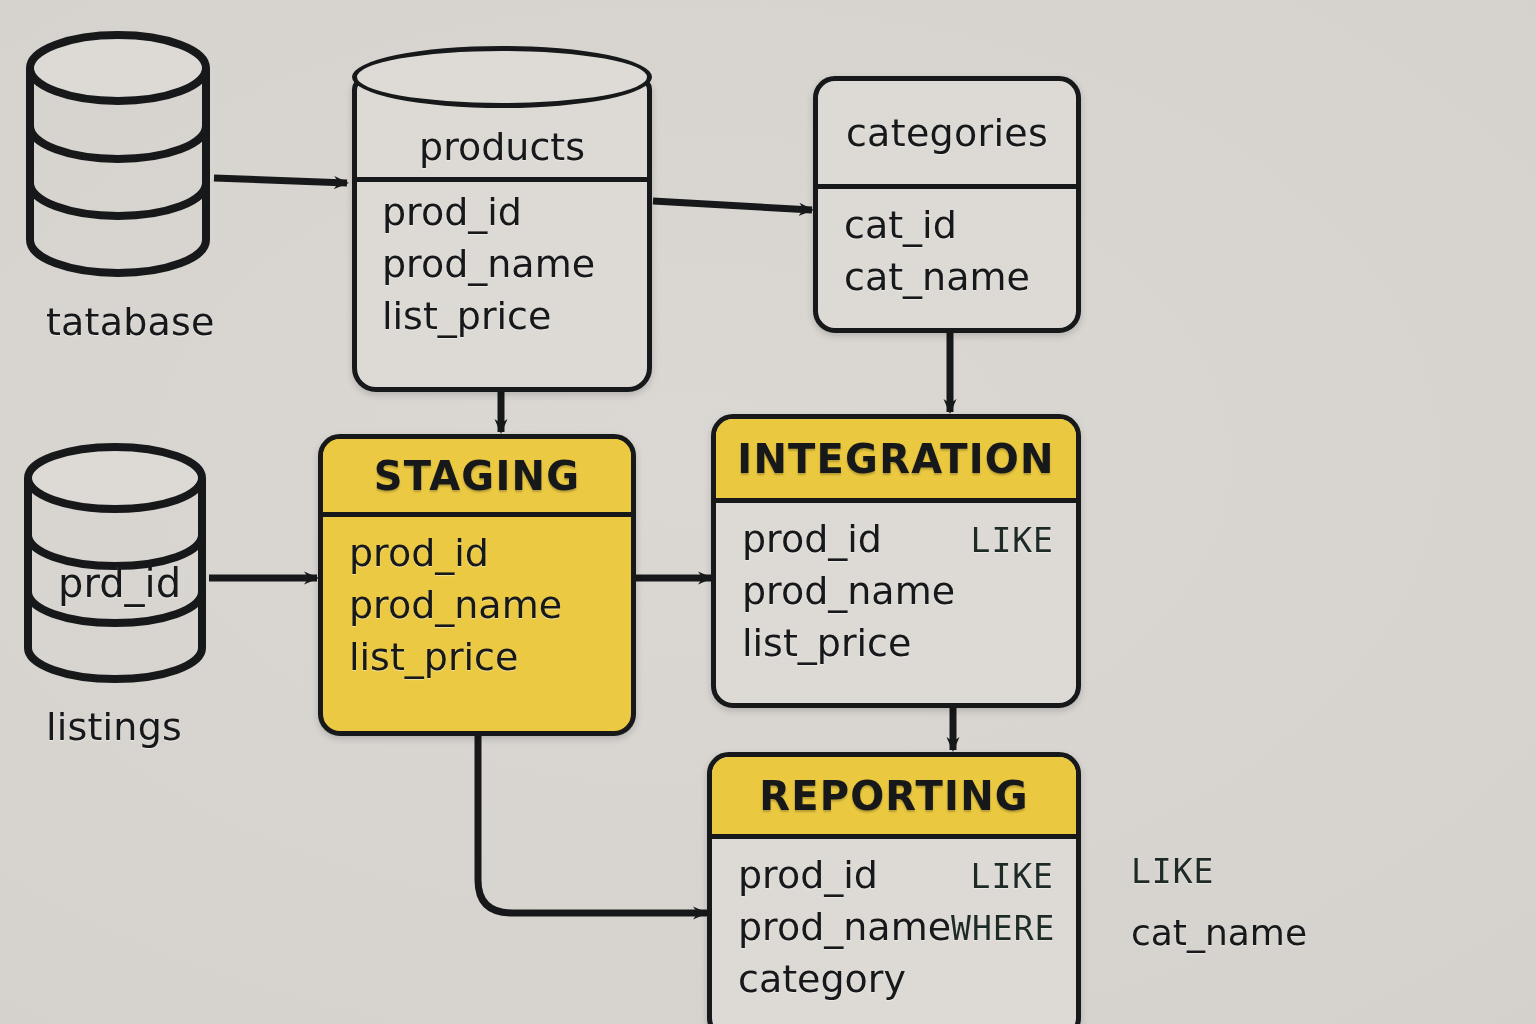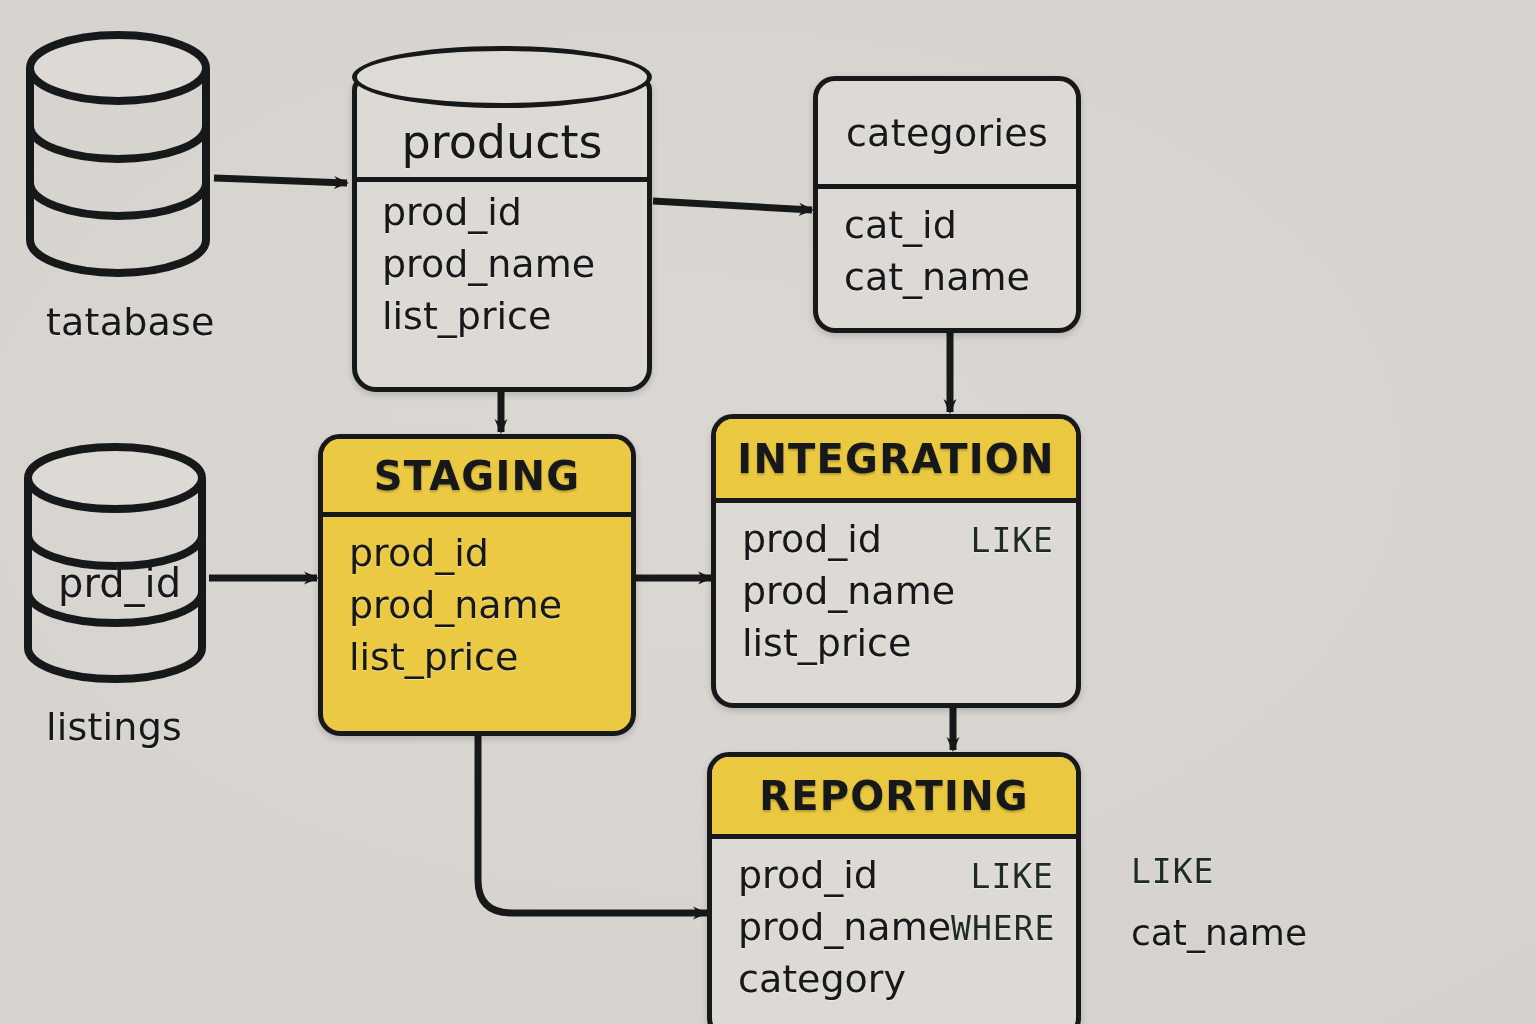--- a/index.html
+++ b/index.html
@@ -170,21 +170,21 @@
     border-bottom: 5px solid #16181a;
     display: flex;
     align-items: flex-end;
     justify-content: center;
     padding-bottom: 8px;
     box-sizing: border-box;
     z-index: 3;
   }
   .cyltop .titlezone span {
     font-family: "DejaVu Sans", sans-serif;
-    font-size: 46px;
+    font-size: 38px;
     color: #16181a;
     text-shadow: 0 1px 1px rgba(255,255,255,.45);
   }
   .cyltop .flds {
     position: absolute;
     left: 0; right: 0;
     top: 140px;
     padding-left: 30px;
     z-index: 3;
   }

